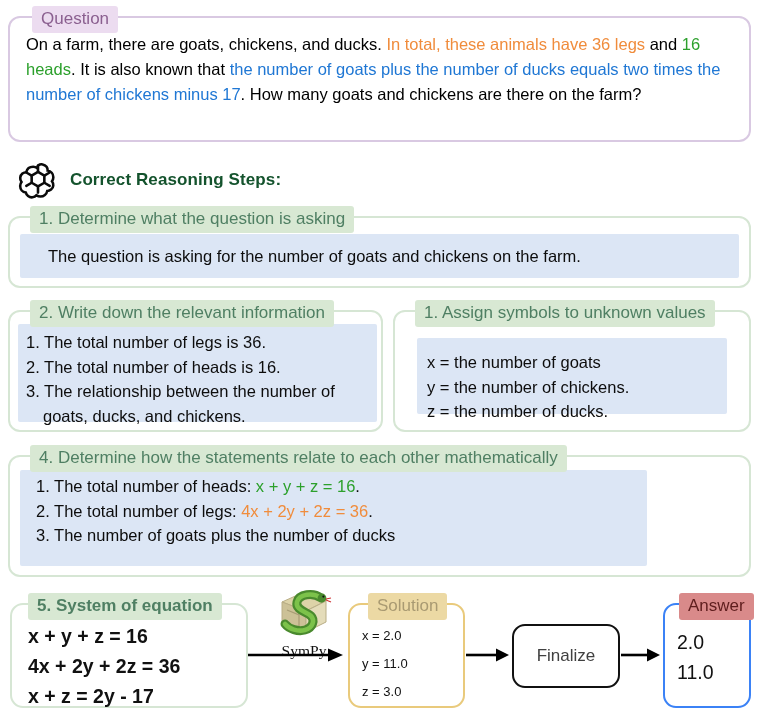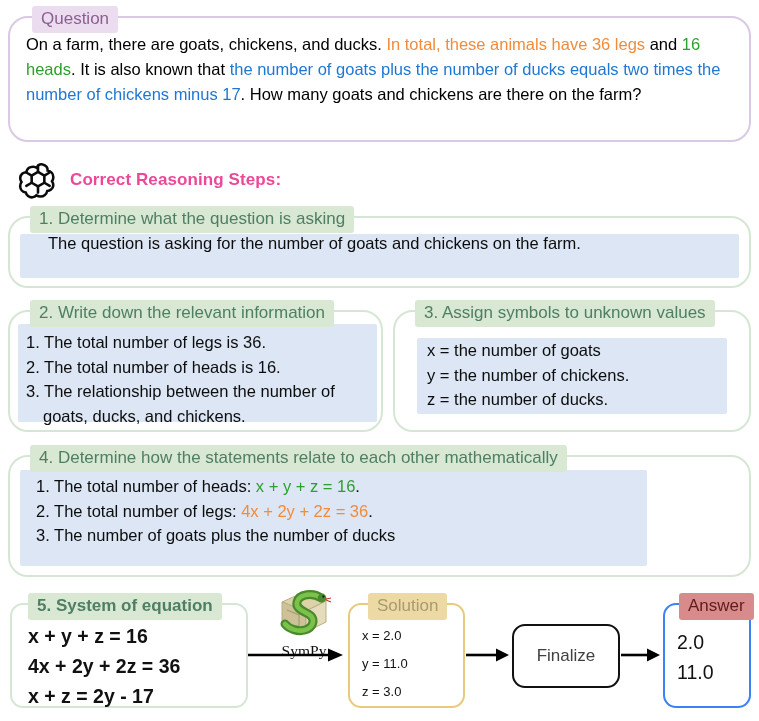--- a/index.html
+++ b/index.html
@@ -6,21 +6,21 @@
   html, body {
     margin: 0; padding: 0;
     width: 759px; height: 721px;
     background: #ffffff;
     font-family: "Liberation Sans", sans-serif;
     overflow: hidden;
   }
   #page { position: relative; width: 759px; height: 721px; background: #fff; }
 
   
-  .panel { position: absolute; border-radius: 20px; background: #fff; }
+  .panel { position: absolute; border-radius: 12px; background: #fff; }
   .panel-label {
     position: absolute;
     top: -12px;
     padding: 2px 9px 3px 9px;
     font-size: 17px;
     line-height: 22px;
     white-space: nowrap;
     border-radius: 3px;
     z-index: 5;
   }
@@ -34,21 +34,21 @@
     line-height: 25px;
     color: #000;
   }
   .t-orange { color: #f08c3c; }
   .t-green  { color: #2ca02c; }
   .t-blue   { color: #1f77d4; }
 
   
   .oai-row { position: absolute; display: flex; align-items: center; gap: 12px; }
   .oai-logo { width: 40px; height: 40px; }
-  .oai-title { font-size: 17px; font-weight: bold; color: #ec4899; letter-spacing: .1px; }
+  .oai-title { font-size: 17px; font-weight: bold; color: #14532d; letter-spacing: .1px; }
 
   
   .s-panel { border: 2px solid #d6e6d4; }
   .s-label { left: 20px; background: #d8e8d3; color: #4f7f63; }
 
   
   .blue-box {
     background: #dce6f5;
     color: #0d0d0d;
     border-radius: 2px;
@@ -108,37 +108,37 @@
         <path fill="none" stroke="#0b0b0b" stroke-width="3.1" stroke-linejoin="round" d="M16.4 18.7 24 14.3l7.6 4.4v8.6L24 31.7l-7.6-4.4z"></path>
         <path fill="none" stroke="#0b0b0b" stroke-width="3.1" stroke-linecap="round" d="M24 14.3V6.9M31.6 18.7l6.4-3.7M31.6 27.3l6.4 3.7M24 31.7v7.4M16.4 27.3 10 31M16.4 18.7 10 15"></path>
       </svg>
     </span>
     <span class="oai-title">Correct Reasoning Steps:</span>
   </div>
 
   <div class="panel s-panel" style="left:8px; top:216px; width:743px; height:72px;">
     <div class="panel-label s-label">1. Determine what the question is asking</div>
     <div class="blue-box" style="position:absolute; left:10px; top:16px; width:719px; height:44px;
-                display:flex; padding-left:28px; font-size:16.5px;">
+                display:flex; align-items:center; padding-left:28px; font-size:16.5px;">
       <span>The question is asking for the number of goats and chickens on the farm.</span>
     </div>
   </div>
 
   <div class="panel s-panel" style="left:8px; top:310px; width:375px; height:122px;">
     <div class="panel-label s-label">2. Write down the relevant information</div>
     <div class="blue-box mono-lines" style="position:absolute; left:8px; top:12px; width:359px; height:98px; padding:6px 8px 6px 8px;">
       <div class="hang">1. The total number of legs is 36.</div>
       <div class="hang">2. The total number of heads is 16.</div>
       <div class="hang">3. The relationship between the number of goats, ducks, and chickens.</div>
     </div>
   </div>
 
   <div class="panel s-panel" style="left:393px; top:310px; width:358px; height:122px;">
-    <div class="panel-label s-label">3. Assign symbols to unknown values</div>
-    <div class="blue-box mono-lines" style="position:absolute; left:22px; top:26px; width:310px; height:76px; padding:0 10px;">
+    <div class="panel-label s-label">1. Assign symbols to unknown values</div>
+    <div class="blue-box mono-lines" style="position:absolute; left:22px; top:26px; width:310px; height:76px; padding:12px 10px;">
       <div>x = the number of goats</div>
       <div>y = the number of chickens.</div>
       <div>z = the number of ducks.</div>
     </div>
   </div>
 
   <div class="panel s-panel" style="left:8px; top:455px; width:743px; height:122px;">
     <div class="panel-label s-label">4. Determine how the statements relate to each other mathematically</div>
     <div class="blue-box mono-lines" style="position:absolute; left:10px; top:13px; width:627px; height:96px; padding:4px 16px;">
       <div class="nowrap">

